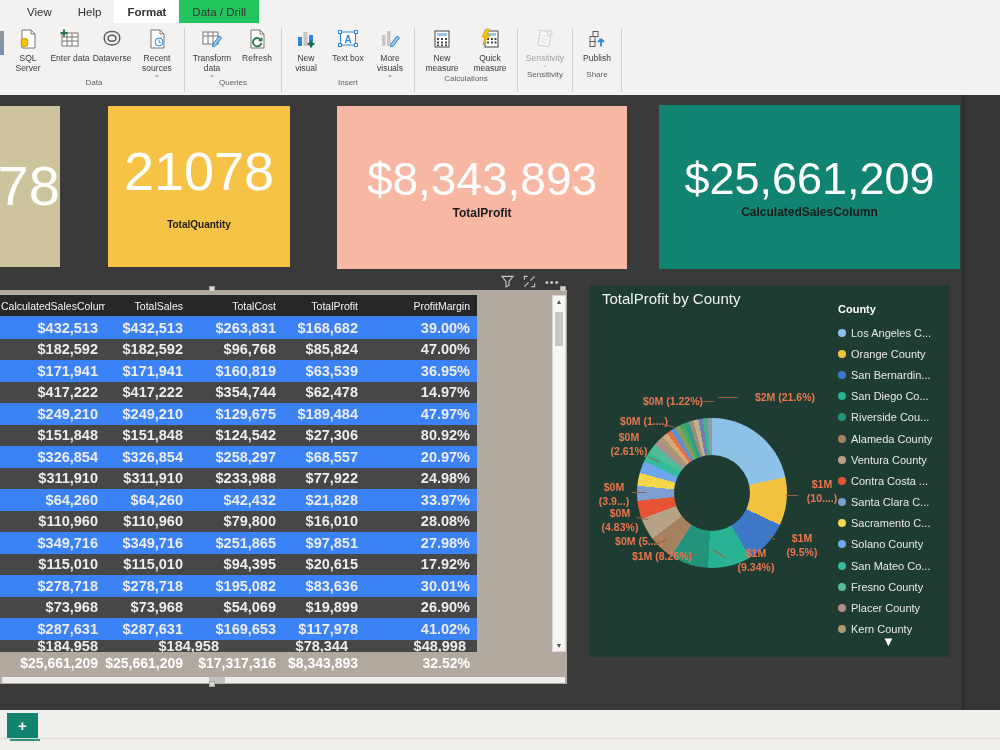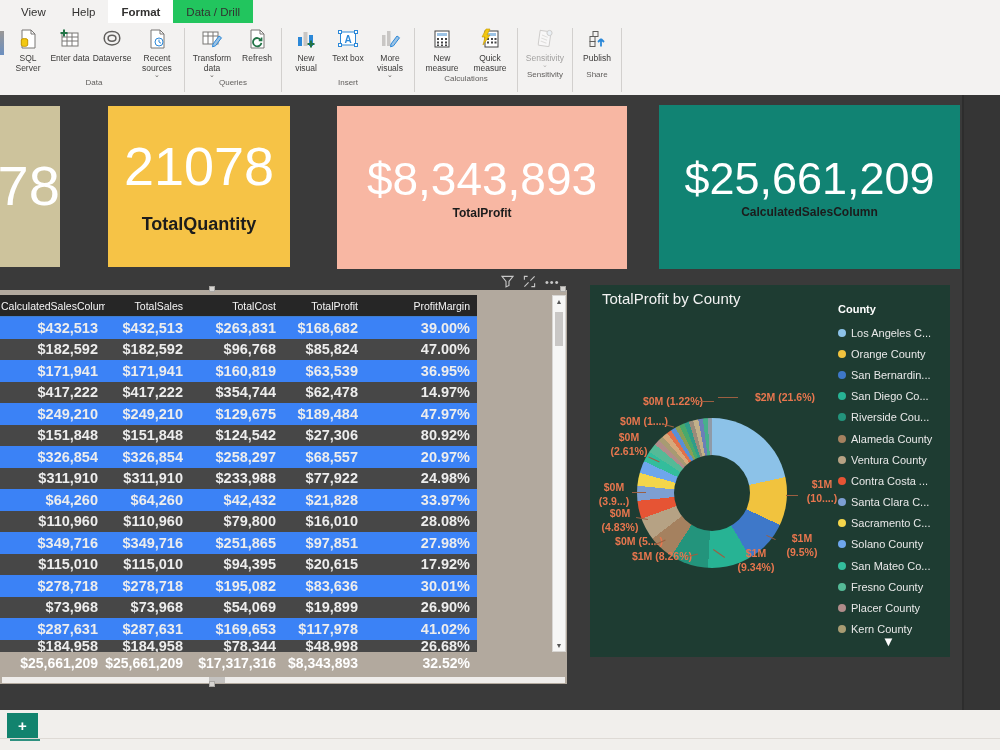--- a/index.html
+++ b/index.html
@@ -1,20 +1,20 @@
 <!DOCTYPE html>
 <html><head>
 <meta charset="utf-8">
 <style>
   * { box-sizing: border-box; margin: 0; padding: 0; }
   html,body { width:1000px; height:750px; overflow:hidden; font-family:"Liberation Sans", sans-serif; background:#3a3a3a; }
 
   
   .ribbon { position:absolute; top:0; left:0; width:1000px; height:95px; background:#f3f2f1; }
-  .tabs { display:flex; height:23px; padding-left:8px; align-items:stretch; }
+  .tabs { display:flex; height:23px; padding-left:14px; align-items:stretch; }
   .tab { padding:0 13px; font-size:11.5px; color:#323130; display:flex; align-items:center; cursor:default; }
   .tab.active { background:#fff; font-weight:bold; }
   .tab.contextual { background:#22c55e; }
   .ribbon-body { position:relative; display:flex; height:72px; padding-left:7px; align-items:stretch; }
   .ribbon-sliver { position:absolute; left:0; top:8px; width:4px; height:24px; background:linear-gradient(#9a9896,#6b8fc0); }
   .rgroup { display:flex; flex-direction:column; }
   .rgroup-buttons { display:flex; flex:1; align-items:flex-start; padding-top:4px; }
   .rgroup-label { font-size:8px; color:#605e5c; text-align:center; padding:1px 0 16px; }
   .rbtn { display:flex; flex-direction:column; align-items:center; width:40px; margin:0 1px; font-size:8.5px; color:#3b3a39; text-align:center; line-height:1.2; cursor:default; }
   .rbtn.wide { width:46px; }
@@ -38,21 +38,21 @@
   .vt-dots { font-size:11px; letter-spacing:1px; color:#c8c8c8; }
   .table-frame { position:absolute; left:0; top:195px; width:567px; height:394px; background:#b2a99e; }
   .tbl { position:absolute; left:0; top:5px; width:477px; height:357px; overflow:hidden; background:#313131; }
   .trow { display:grid; grid-template-columns:105px 85px 93px 82px 112px; align-items:center; height:21.5px; }
   .trow.head { height:22px; background:#262626; border-bottom:1px solid #3f7ed0; }
   .trow.head .tcell { font-size:10.5px; color:#f5f5f5; font-weight:normal; }
   .tcell { text-align:right; padding-right:7px; font-size:14.5px; font-weight:bold; color:#ededed; white-space:nowrap; overflow:hidden; }
   .trow.head .tcell:first-child { text-align:left; padding-left:1px; }
   .trow.odd  { background:#3b82f6; }
   .trow.even { background:#474747; }
-  .trow.clip { height:12px; overflow:hidden; }
+  .trow.clip { height:12px; overflow:hidden;gap:36px; }
   .total-row { position:absolute; left:0; top:362px; width:477px; height:22px; display:grid; grid-template-columns:105px 85px 93px 82px 112px; align-items:center; }
   .total-row .tcell { color:#fff; font-size:14px; }
   .vscroll { position:absolute; left:552px; top:5px; width:14px; height:357px; background:#f6f6f5; border:1px solid #d8d6d3; }
   .vscroll .arr { position:absolute; left:0; width:100%; text-align:center; font-size:7px; color:#555; }
   .vscroll .thumb { position:absolute; left:2px; top:16px; width:8px; height:34px; background:#c9c7c5; }
   .hscroll { position:absolute; left:2px; top:387px; width:563px; height:6px; background:#efedeb; }
   .hscroll .hthumb { position:absolute; left:207px; top:0; width:16px; height:6px; background:#c4c2c0; }
   .handle { position:absolute; width:6px; height:6px; background:#d6d4d1; border:1px solid #a9a7a4; }
 
   
@@ -260,21 +260,21 @@
     </div>
 </div>
 
 <div class="canvas">
   <div id="cards">
       <div class="card" style="left: -96px; top: 11px; width: 156px; height: 161px; background: rgb(205, 195, 156);">
         <div class="card-value" style="font-size: 56px;">21078</div>
       </div>
       <div class="card" style="left: 108px; top: 11px; width: 182px; height: 161px; background: rgb(246, 195, 70);">
         <div class="card-value" style="font-size: 54px;">21078</div>
-        <div class="card-label" style="font-size: 18px; margin-top: 19px;">TotalQuantity</div>
+        <div class="card-label" style="font-size: 10px; margin-top: 19px;">TotalQuantity</div>
       </div>
       <div class="card" style="left: 337px; top: 11px; width: 290px; height: 163px; background: rgb(248, 183, 163);">
         <div class="card-value" style="font-size: 46px;">$8,343,893</div>
         <div class="card-label" style="font-size: 12px;">TotalProfit</div>
       </div>
       <div class="card" style="left: 659px; top: 10px; width: 301px; height: 164px; background: rgb(17, 131, 115);">
         <div class="card-value" style="font-size: 45px;">$25,661,209</div>
         <div class="card-label" style="font-size: 12px;">CalculatedSalesColumn</div>
       </div>
     </div>

